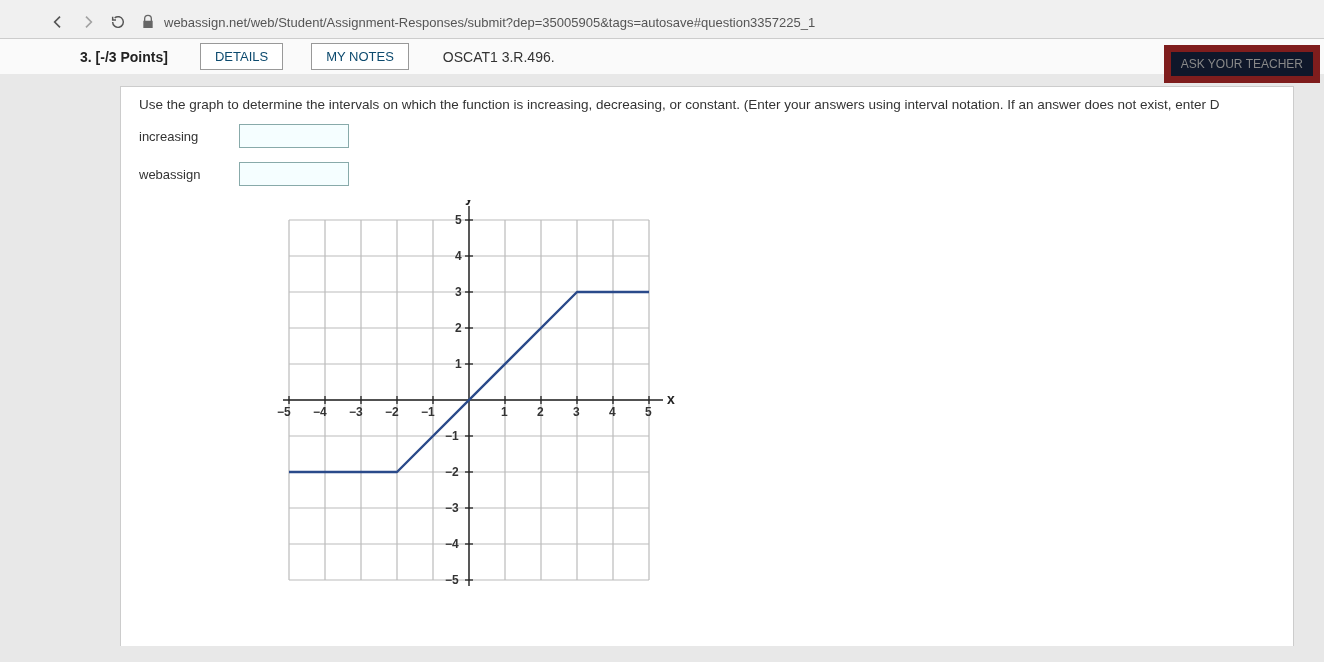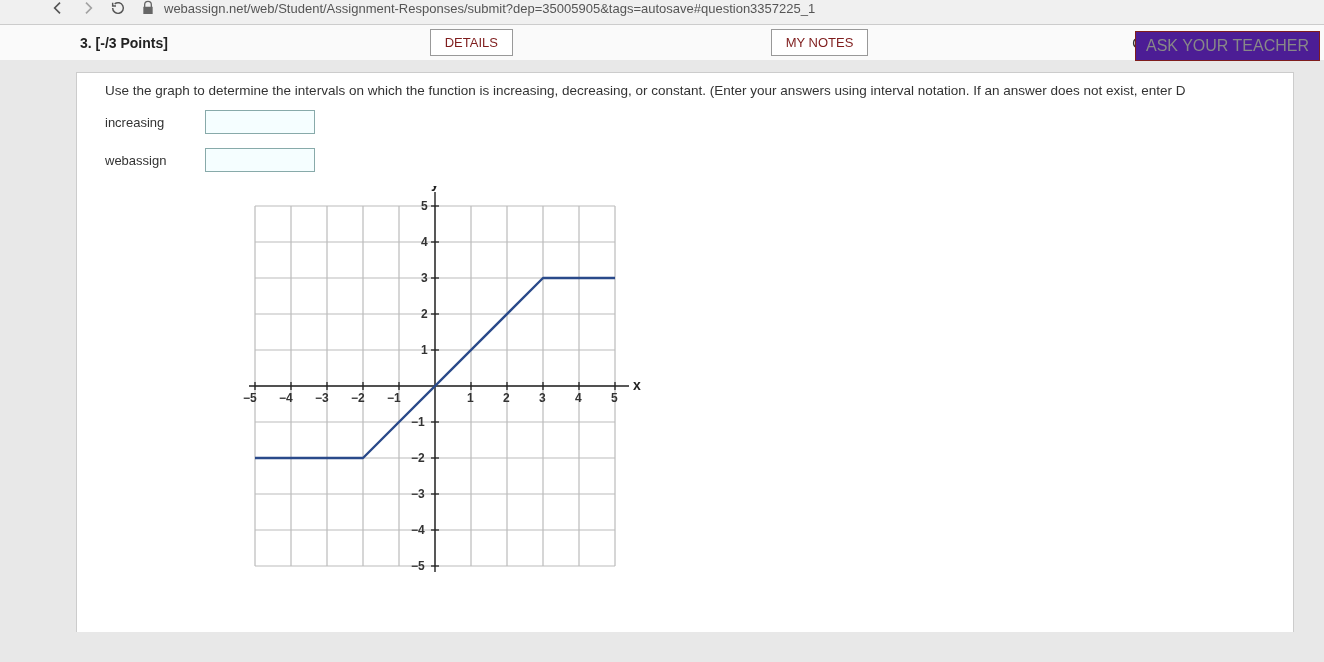--- a/index.html
+++ b/index.html
@@ -8,21 +8,21 @@
       background: #e8e8e8;
       width: 1324px;
       height: 662px;
       overflow: hidden;
       position: relative;
     }
     .browser-bar {
       display: flex;
       align-items: flex-end;
       gap: 14px;
-      padding: 0 20px 8px 50px;
+      padding: 14px 20px 8px 50px;
       background: #f0f0f0;
       border-bottom: 1px solid #ccc;
       font-size: 13px;
       color: #444;
     }
     .nav-icon {
       width: 16px;
       height: 16px;
       display: flex;
       align-items: center;
@@ -39,56 +39,55 @@
       color: #555;
     }
     .lock-icon { color: #666; }
     .page-header {
       display: flex;
       align-items: center;
       gap: 28px;
       padding: 4px 80px;
       background: #fafafa;
       position: relative;
-      justify-content: space-between;
     }
     .points {
       font-weight: bold;
       font-size: 14px;
       color: #222;
       margin-right: 4px;
     }
     .qnum { font-weight: bold; }
     .header-btn {
       border: 1px solid #999;
       background: #fff;
       padding: 5px 14px;
       font-size: 13px;
-      color: #7f1d1d;
+      color: #0c4a6e;
       cursor: pointer;
     }
     .ref {
       font-weight: normal;
       font-size: 14px;
       color: #333;
       margin-left: 6px;
     }
     .ask-teacher {
       position: absolute;
       right: 4px;
       top: 6px;
-      border: 1px solid #7f1d1d;
+      border: 7px solid #7f1d1d;
       padding: 5px 10px;
-      font-size: 16px;
+      font-size: 12px;
       color: #888;
-      background: #4c1d95;
+      background: #0f172a;
     }
     .content-box {
-      margin: 12px 30px 0 76px;
-      padding: 10px 28px;
+      margin: 12px 30px 0 120px;
+      padding: 10px 18px;
       background: #fff;
       border: 1px solid #ccc;
       border-bottom: none;
       min-height: 560px;
       position: relative;
     }
     .prompt {
       font-size: 13.5px;
       color: #333;
       margin-bottom: 12px;

